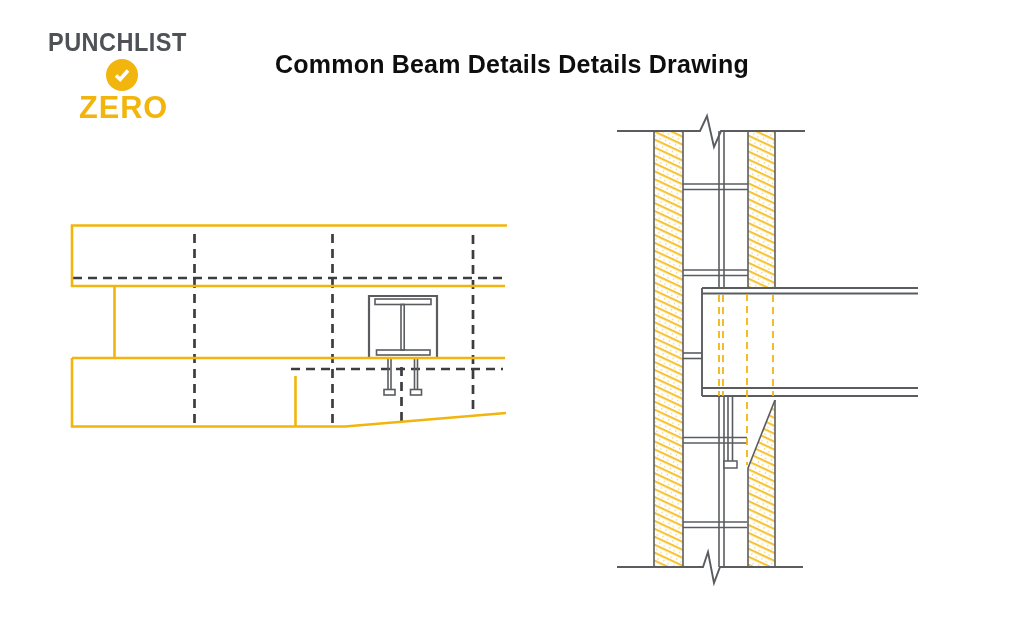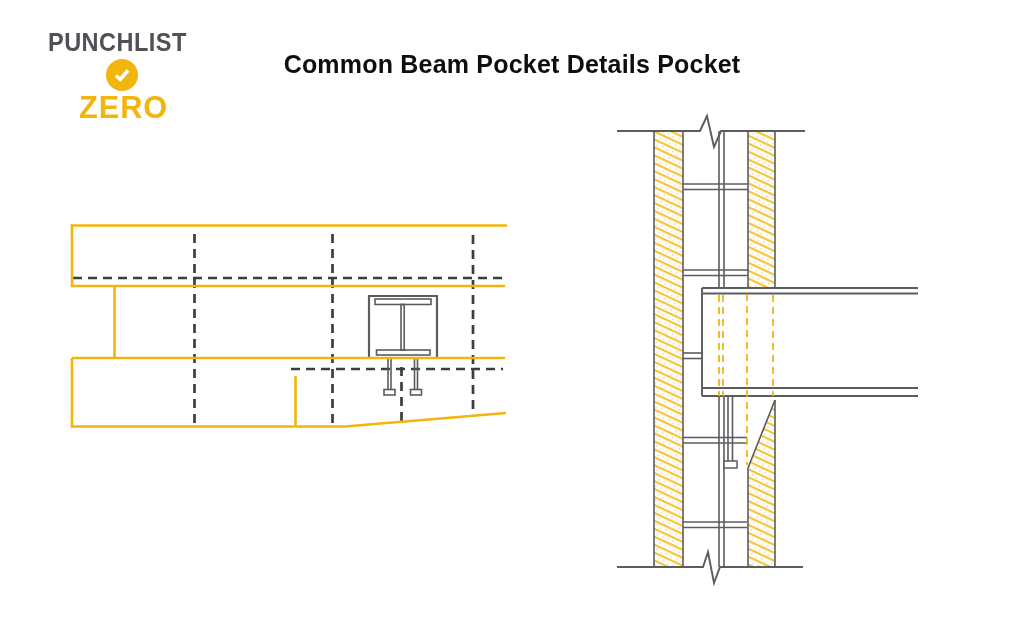--- a/index.html
+++ b/index.html
@@ -62,21 +62,21 @@
     <div class="logo-bottom">
       <span class="check-circle">
         <svg width="20" height="20" viewBox="0 0 20 20" aria-hidden="true">
           <path d="M4 10.5 L8.2 14.5 L16 5.5" fill="none" stroke="#ffffff" stroke-width="3.6" stroke-linecap="butt"></path>
         </svg>
       </span>
       <span class="logo-zero">ZERO</span>
     </div>
   </div>
 
-  <h1 class="page-title">Common Beam Pocket Details Pocket</h1>
+  <h1 class="page-title">Common Beam Details Details Drawing</h1>
 
   <svg class="drawing drawing-plan" width="460" height="230" viewBox="60 210 460 230">
 
     <g>
       <line class="dl" x1="73" y1="278" x2="503" y2="278"></line>
       <line class="dl" x1="291" y1="369" x2="503" y2="369"></line>
       <line class="dl" x1="194.5" y1="234" x2="194.5" y2="426"></line>
       <line class="dl" x1="332.5" y1="234" x2="332.5" y2="426"></line>
       <line class="dl" x1="473" y1="235" x2="473" y2="414"></line>
       <line class="dl" x1="401.5" y1="367" x2="401.5" y2="426"></line>

